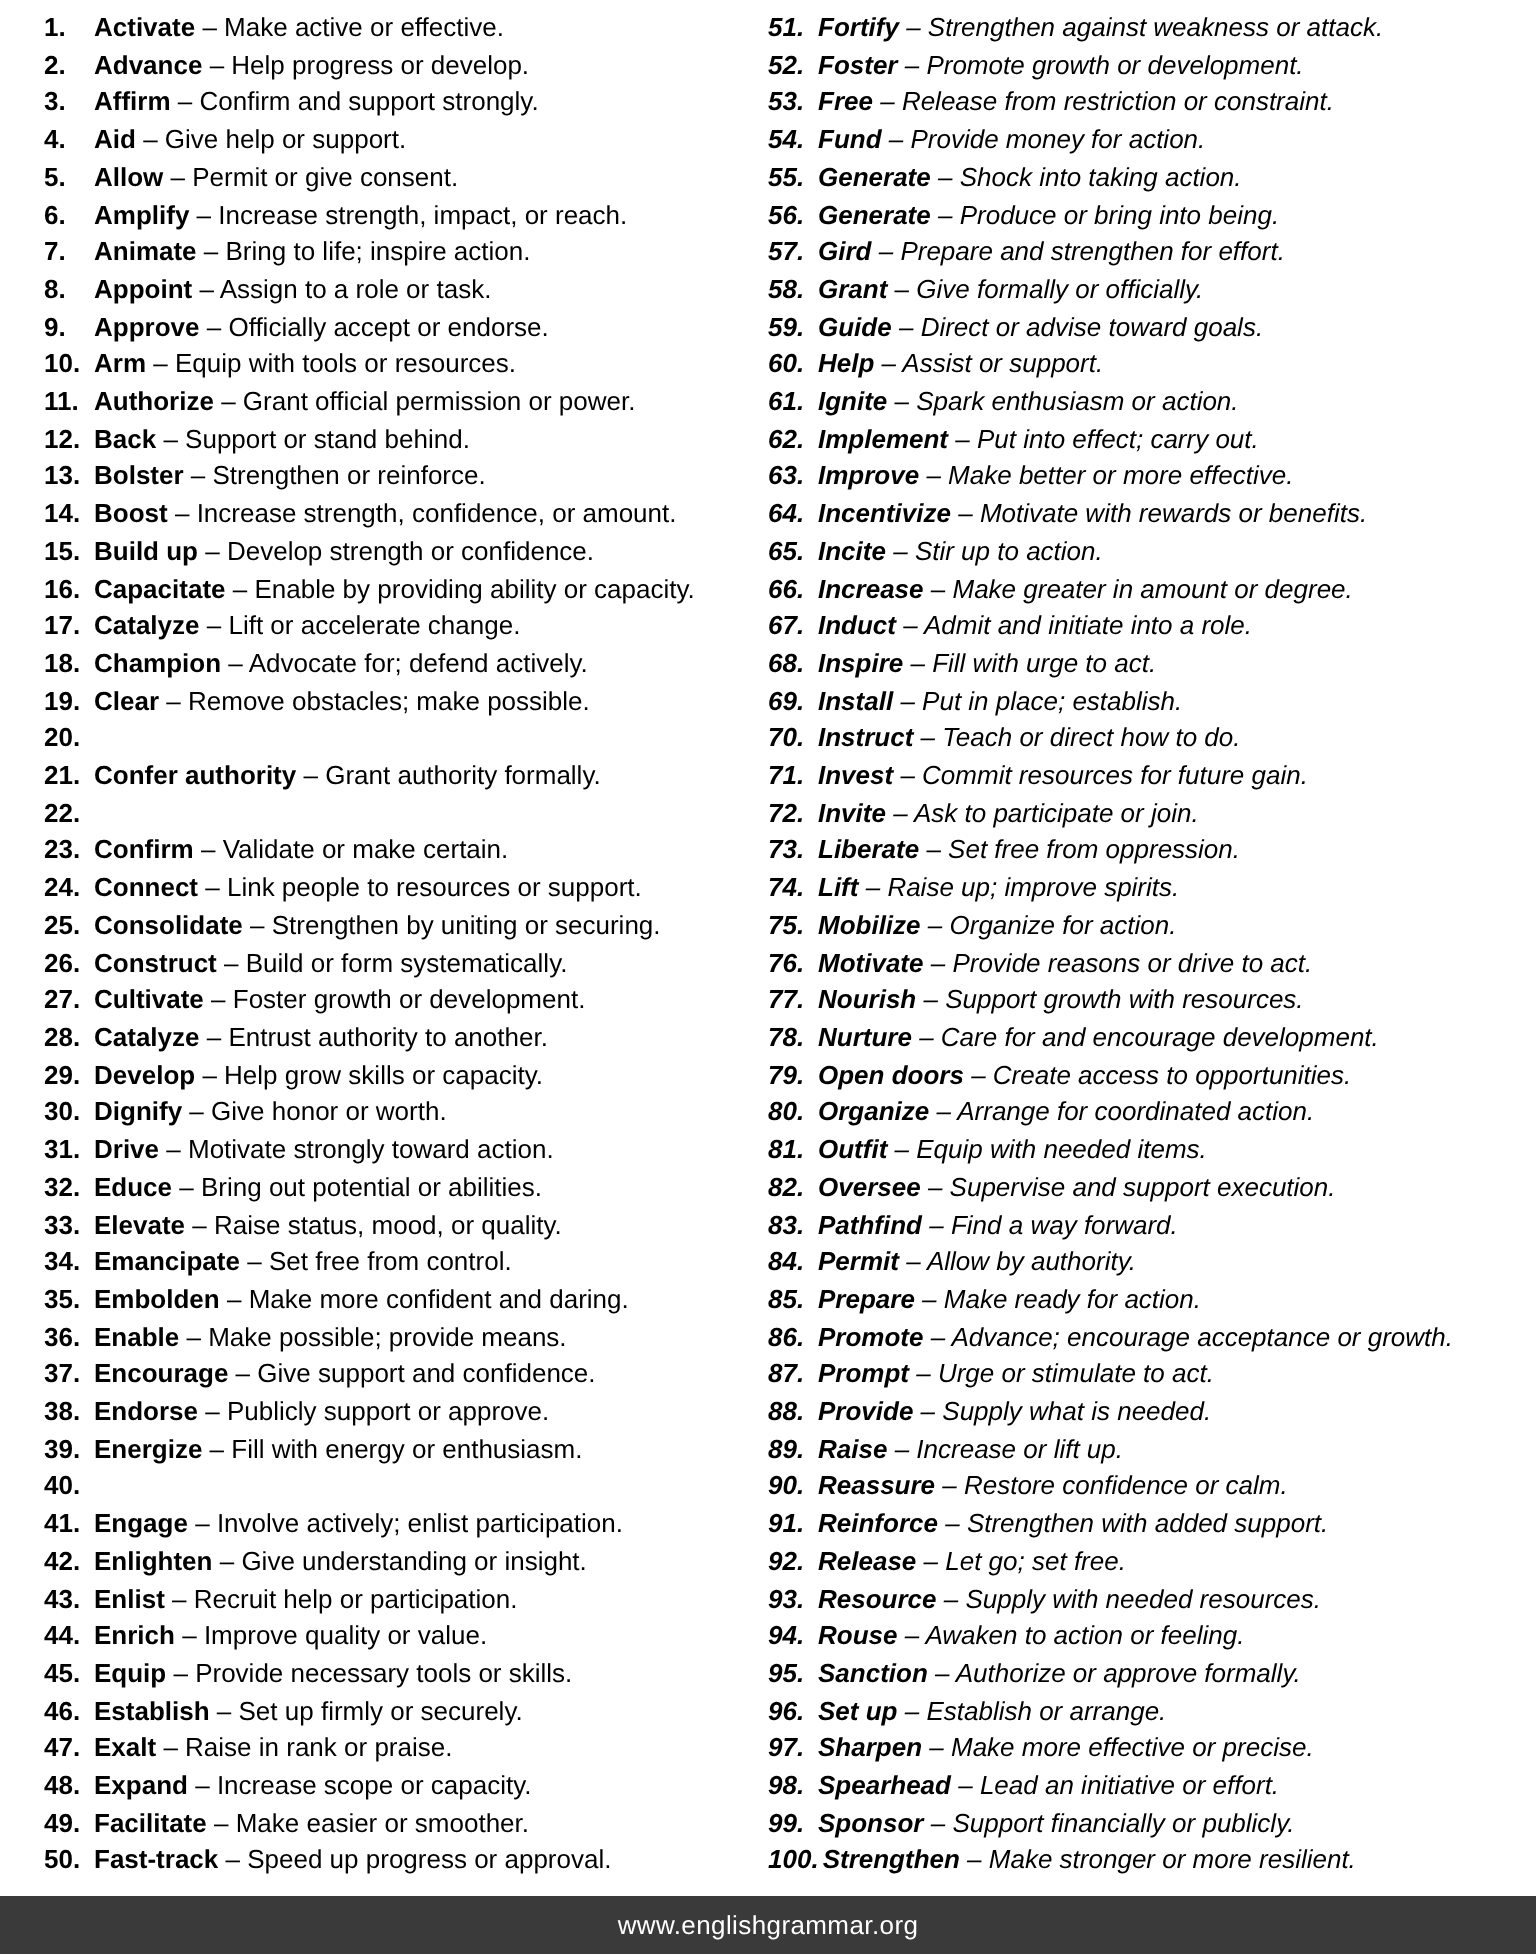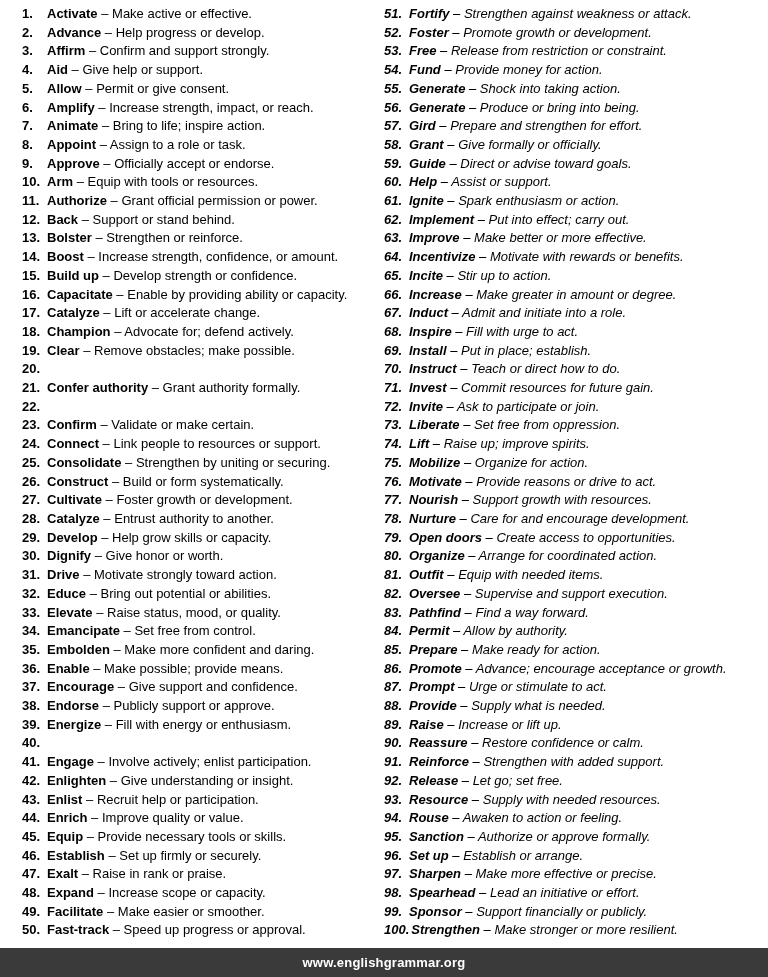--- a/index.html
+++ b/index.html
@@ -63,21 +63,21 @@
   .footer {
     margin-top: auto;
     height: 29px;
     background: #3a3a3a;
     display: flex;
     align-items: center;
     justify-content: center;
   }
   .footer span {
     color: #ffffff;
-    font-weight: 700;
+    font-weight: 400;
     font-size: 13px;
     letter-spacing: 0.2px;
   }
 </style>
 </head>
 <body>
 
 <div class="page" style="background: rgb(255, 255, 255); color: rgb(0, 0, 0);">
   <div class="columns">
     <div class="col col-left" id="col-left">

